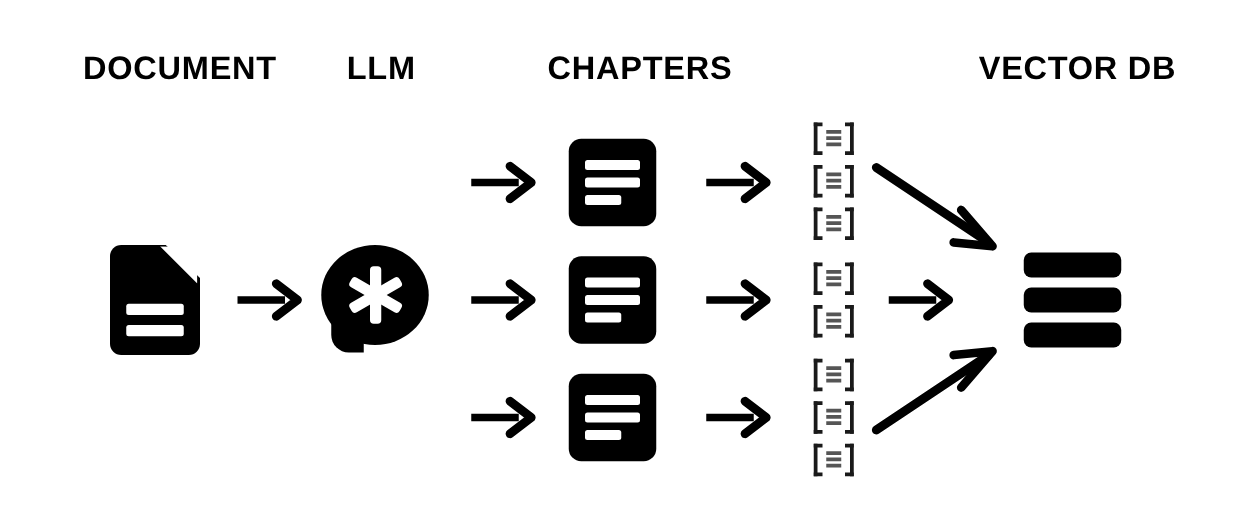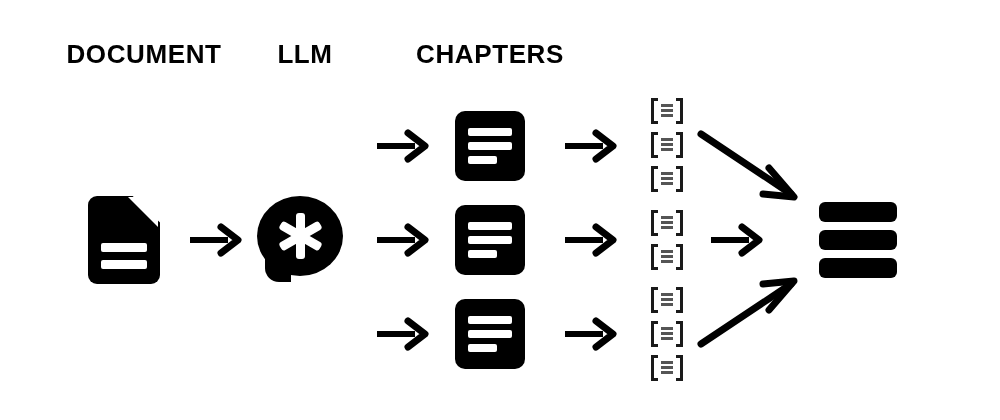--- a/index.html
+++ b/index.html
@@ -210,21 +210,22 @@
   }
   .arrow-d svg { display: block; }
 </style>
 </head>
 <body>
 
 <div id="canvas">
 
   <div class="col-header" style="left:144px">DOCUMENT</div>
   <div class="col-header" style="left:305px">LLM</div>
-  <div class="col-header" style="left:490px">CHAPTERS</div>
+  <div class="col-header" style="left:512px">CHAPTERS</div>
+  <div class="col-header" style="left:862px">VECTOR DB</div>
 
   <div class="node" style="left:124px; top:240px">
     <div class="doc-icon">
       <div class="body"></div>
       <div class="fold"></div>
       <div class="line l1"></div>
       <div class="line l2"></div>
     </div>
   </div>
 

